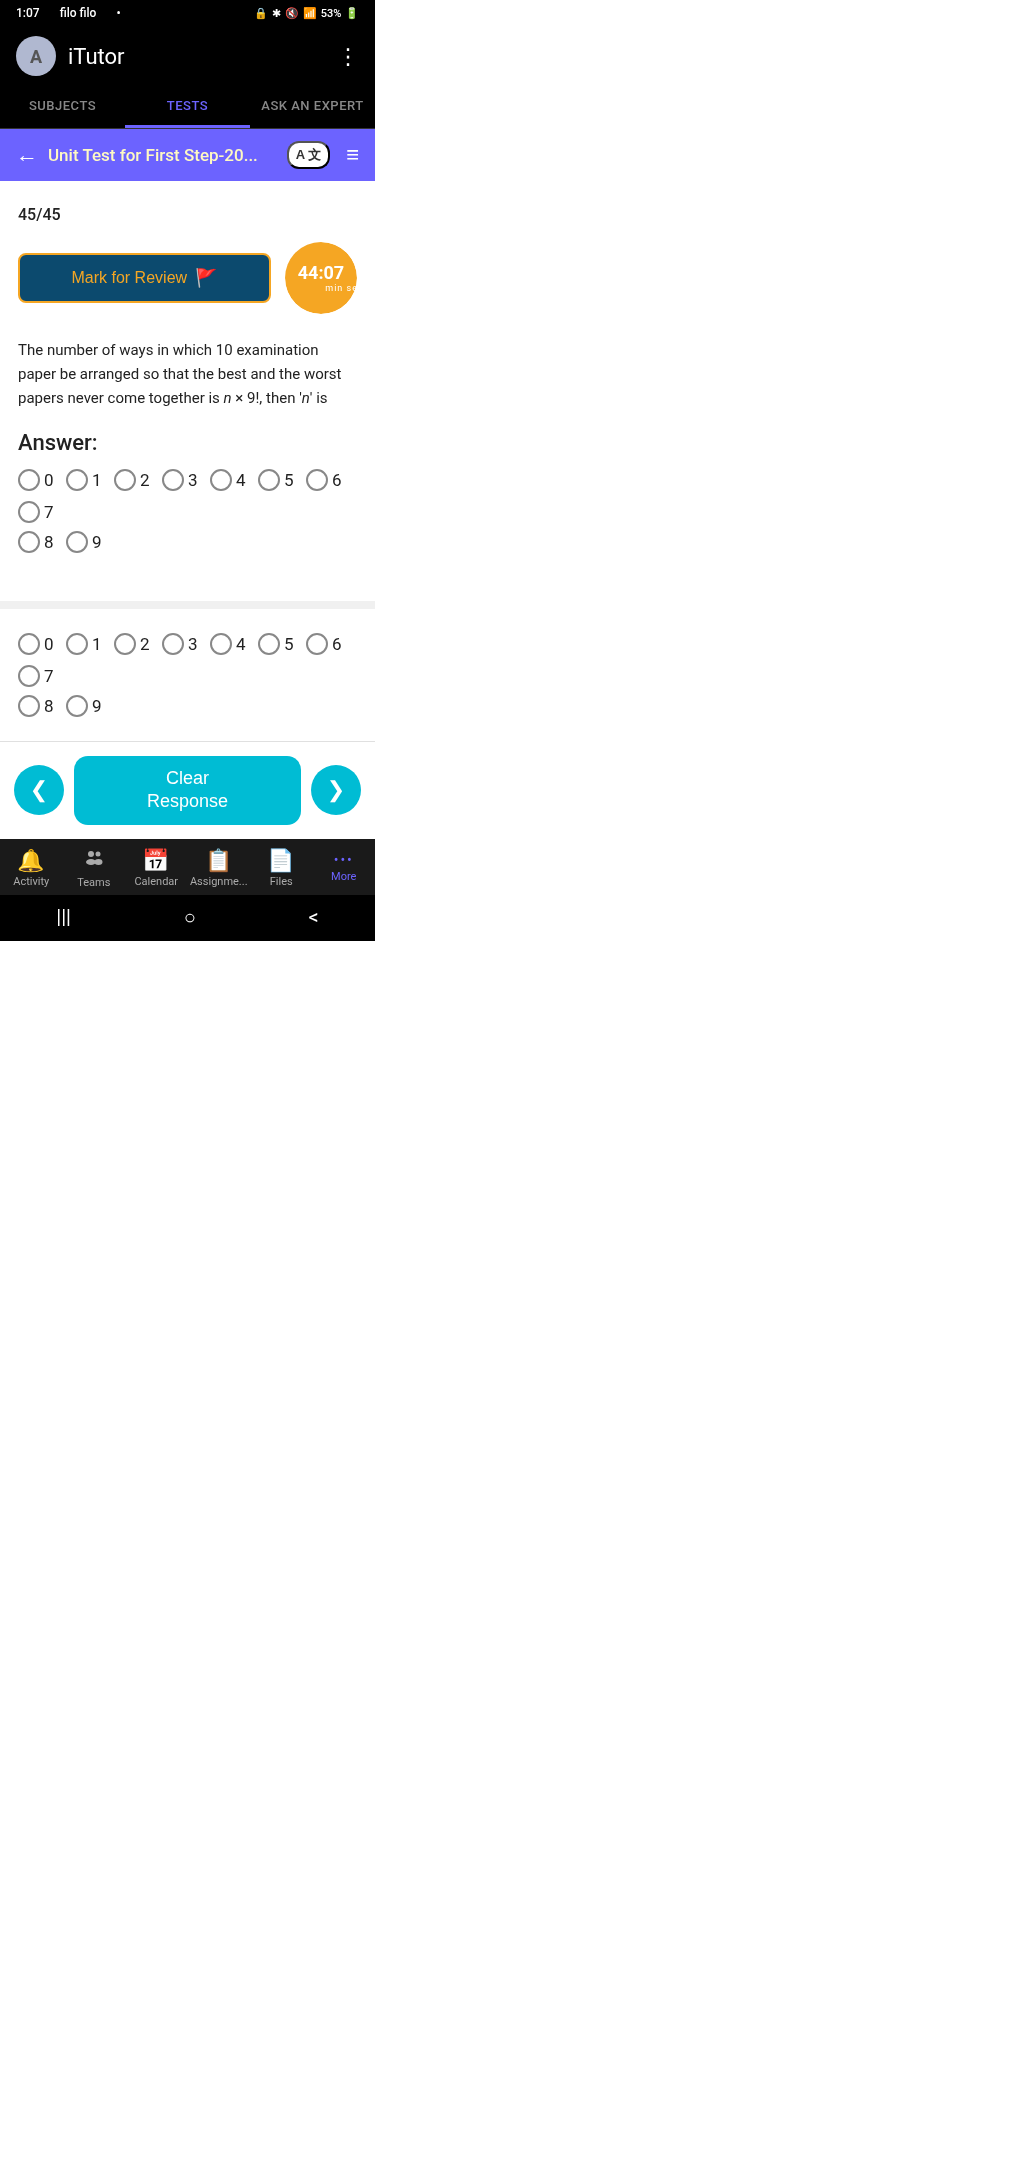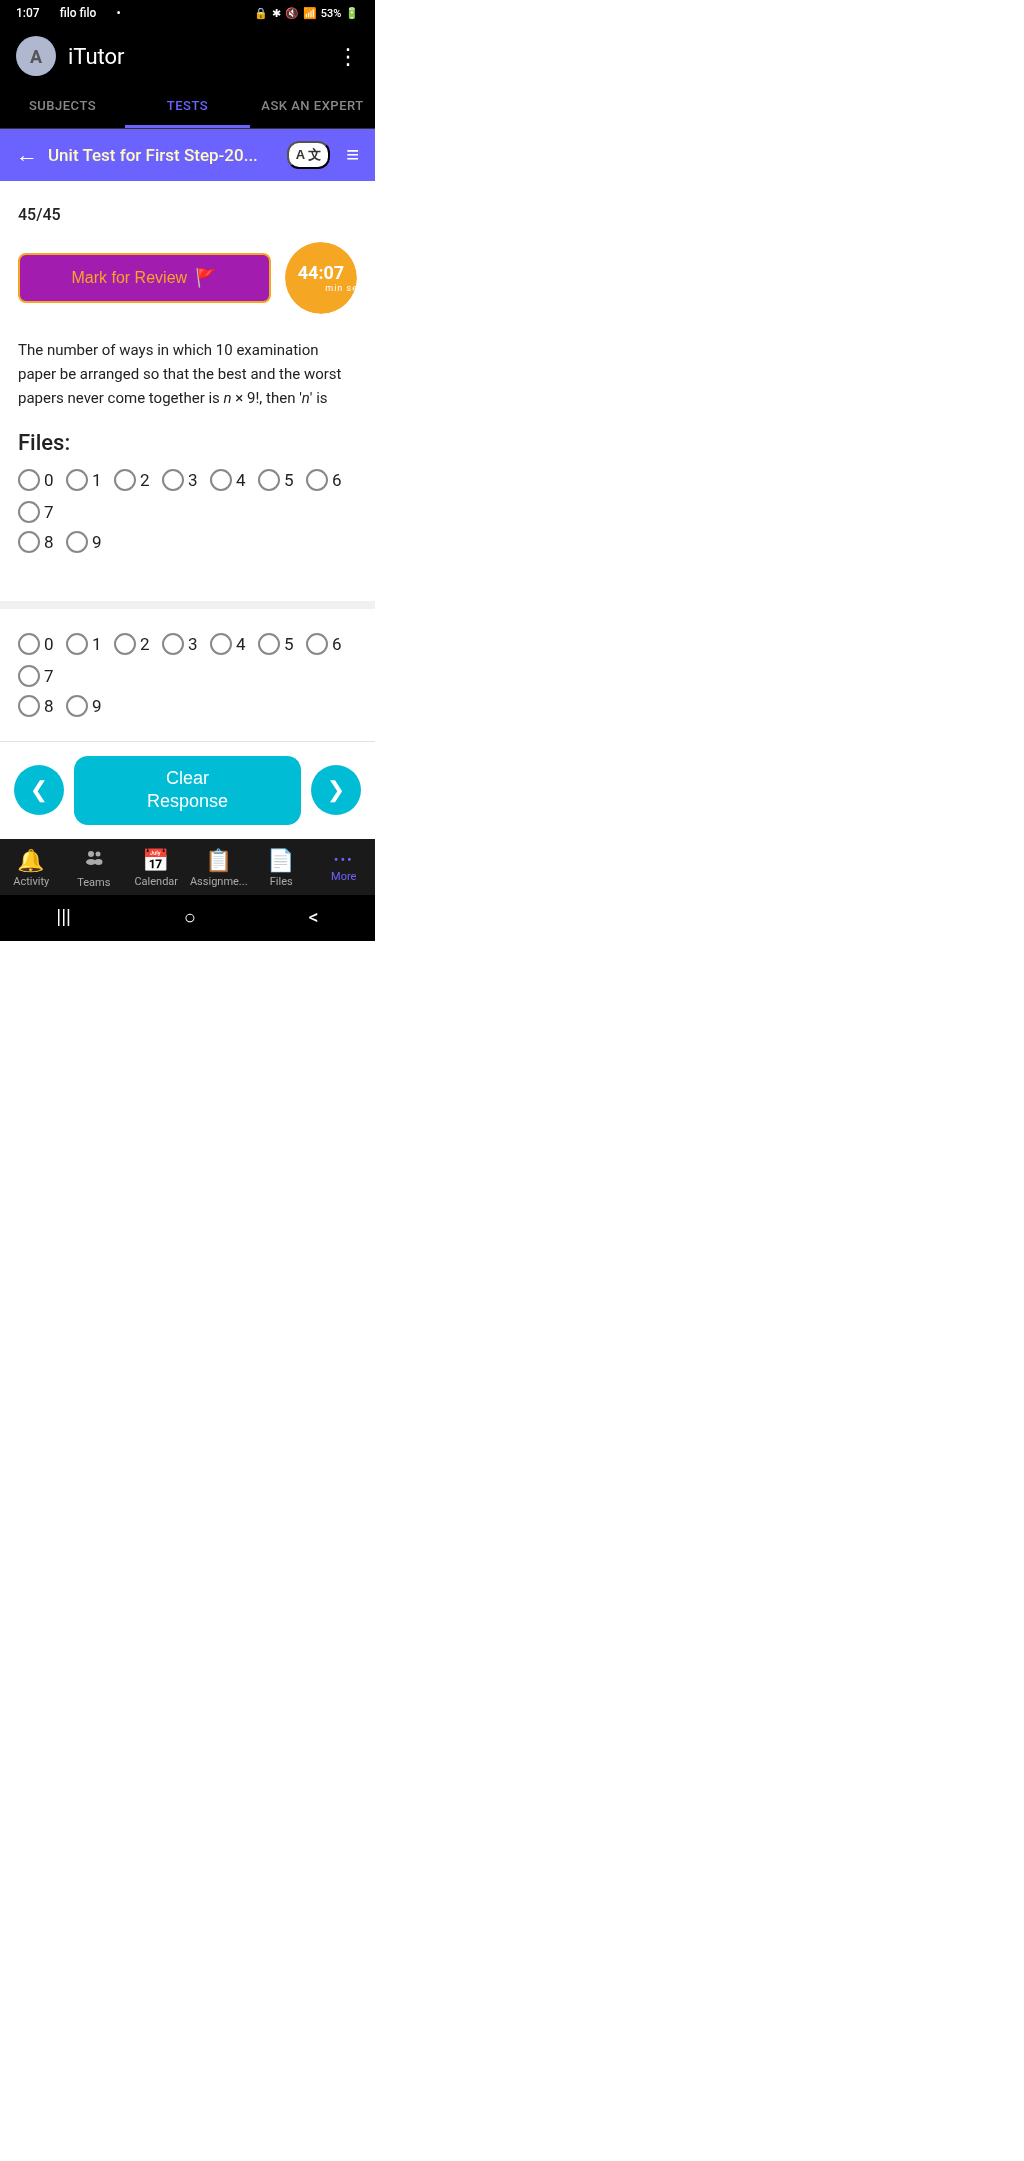--- a/index.html
+++ b/index.html
@@ -131,21 +131,21 @@
       display: flex;
       align-items: center;
       gap: 14px;
       margin-bottom: 24px;
     }
 
     .mark-review-btn {
       flex: 1;
       border: 2px solid #f5a623;
       color: #f5a623;
-      background: #a21caf;
+      background: #0c4a6e;
       border-radius: 8px;
       padding: 12px 16px;
       font-size: 16px;
       font-weight: 500;
       display: flex; align-items: center; justify-content: center; gap: 8px;
       cursor: pointer;
     }
     .flag-icon { font-size: 18px; }
 
     .timer-circle {
@@ -355,21 +355,21 @@
       <span class="timer-label">
         <span>min</span>&nbsp;<span>sec</span>
       </span>
     </div>
   </div>
 
   <div class="question-text">
     The number of ways in which 10 examination paper be arranged so that the best and the worst papers never come together is <em>n</em> × 9!, then '<em>n</em>' is
   </div>
 
-  <div class="answer-label">Files:</div>
+  <div class="answer-label">Answer:</div>
 
   <div class="answer-row">
     <label class="answer-option">
       <span class="radio-circle"></span>0
     </label>
     <label class="answer-option">
       <span class="radio-circle"></span>1
     </label>
     <label class="answer-option">
       <span class="radio-circle"></span>2

